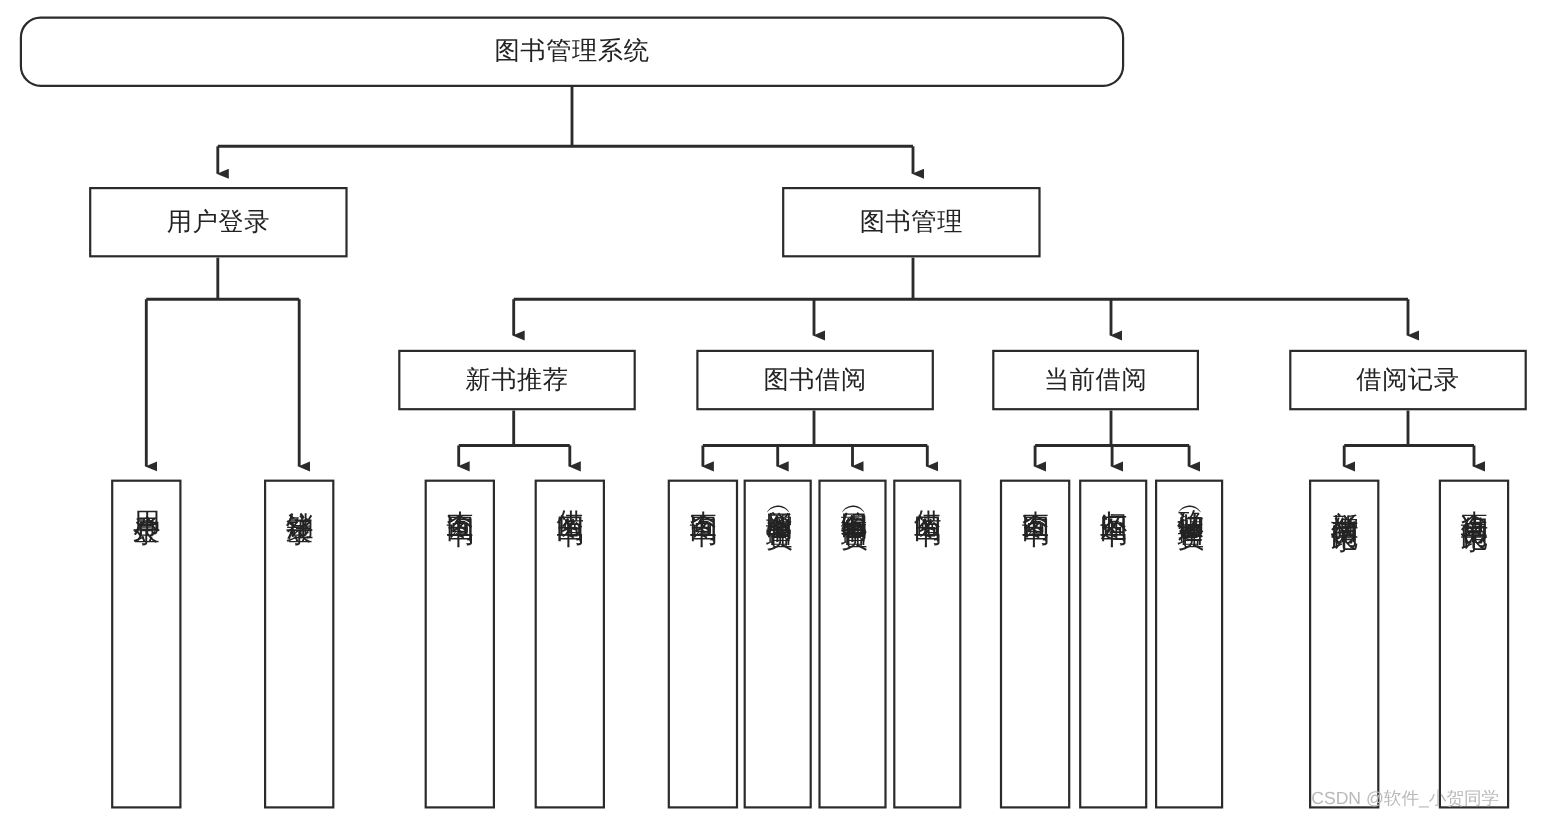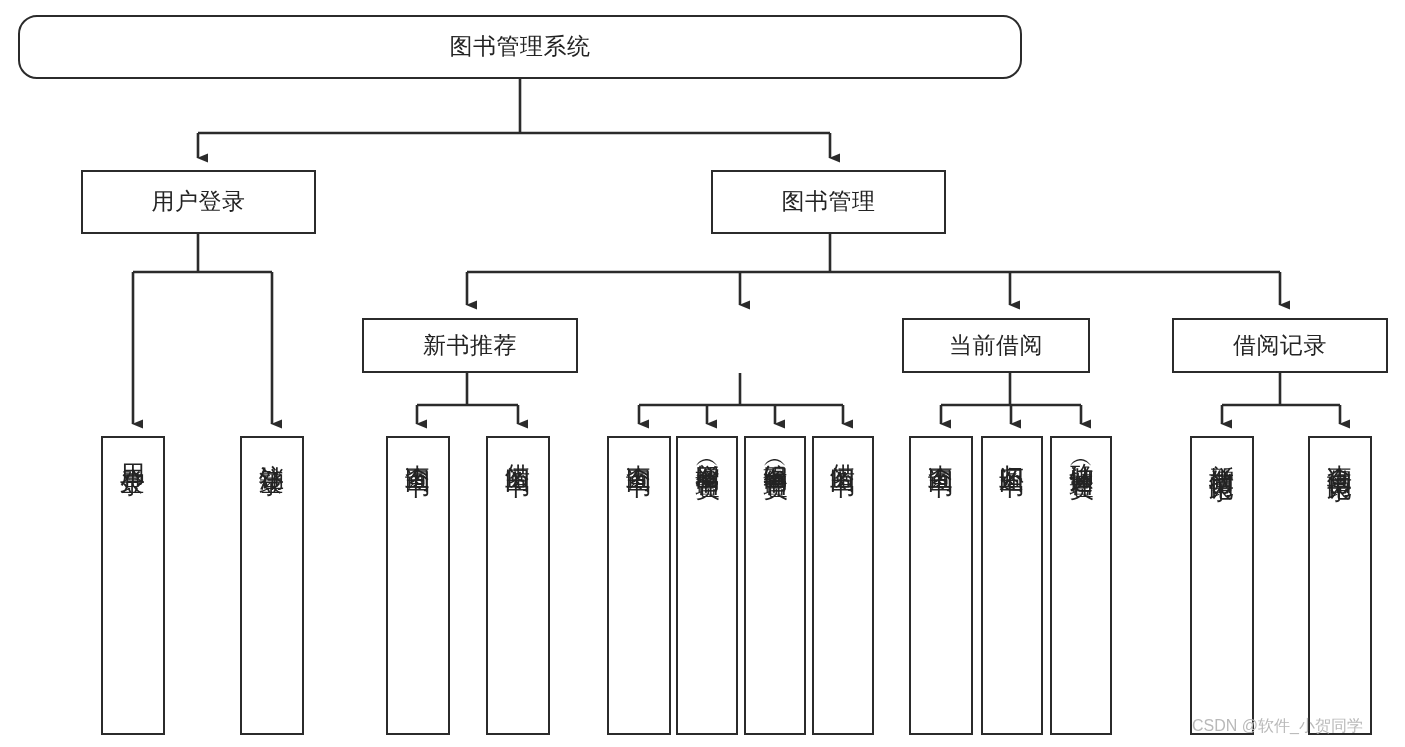--- a/index.html
+++ b/index.html
@@ -137,20 +137,23 @@
   <div class="node horiz" style="left:81px; top:170px; width:235px; height:64px;">
     <span class="label">用户登录</span>
   </div>
   <div class="node horiz" style="left:711px; top:170px; width:235px; height:64px;">
     <span class="label">图书管理</span>
   </div>
 
   <div class="node horiz" style="left:362px; top:318px; width:216px; height:55px;">
     <span class="label">新书推荐</span>
   </div>
+  <div class="node horiz" style="left:633px; top:318px; width:216px; height:55px;">
+    <span class="label">图书借阅</span>
+  </div>
   <div class="node horiz" style="left:902px; top:318px; width:188px; height:55px;">
     <span class="label">当前借阅</span>
   </div>
   <div class="node horiz" style="left:1172px; top:318px; width:216px; height:55px;">
     <span class="label">借阅记录</span>
   </div>
 
   <div class="node vert" style="left:101px; top:436px; width:64px; height:299px;">
     <span class="label">用户登录</span>
   </div>

